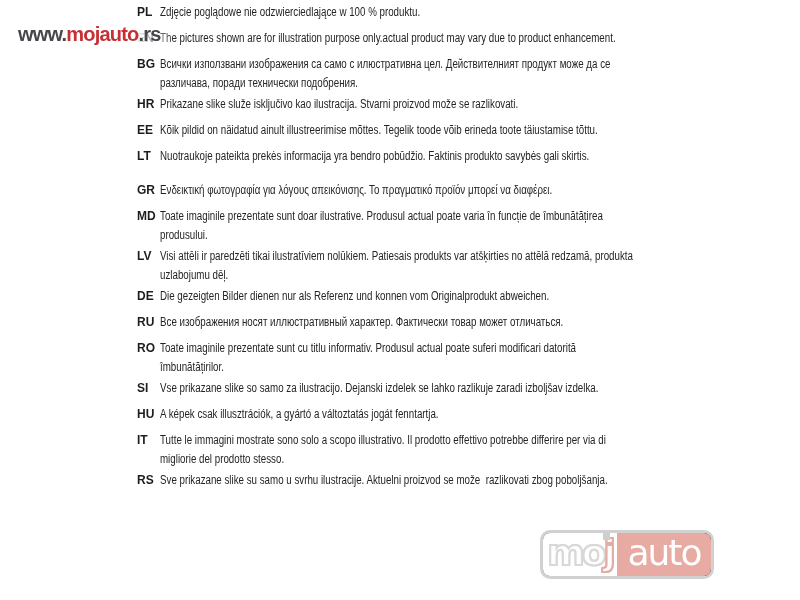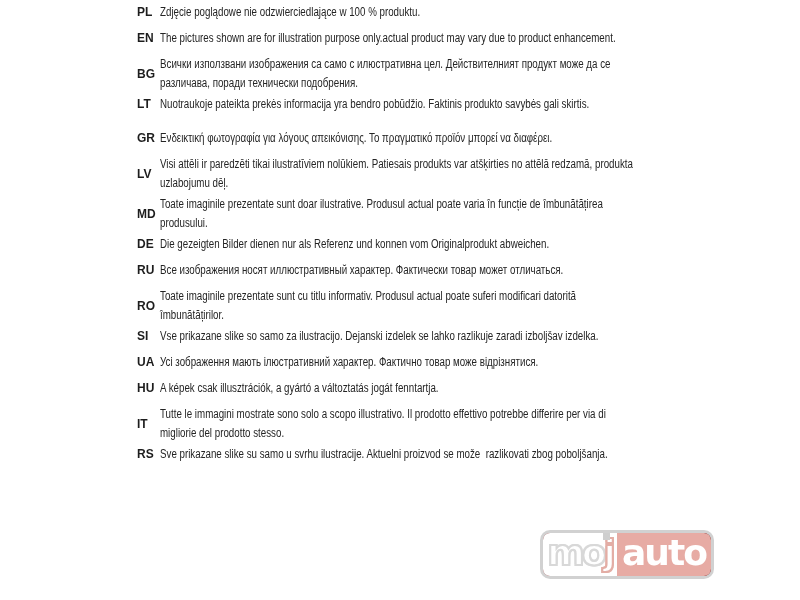--- a/index.html
+++ b/index.html
@@ -4,21 +4,21 @@
 <style>
   * { margin:0; padding:0; box-sizing:border-box; }
   html,body { background:#ffffff; }
   .page {
     position:relative; width:719px; height:600px; background:#fff; overflow:hidden;
     font-family:"Liberation Sans", sans-serif; color:#222;
   }
   
   .rows { position:absolute; left:137px; top:3px; z-index:2; }
   .row { display:flex; align-items:flex-start; margin-bottom:7px; }
-  .row.ml { margin-bottom:2px;align-items:center; }
+  .row.ml { margin-bottom:2px; }
   .row.gap-top { margin-top:15px; }
   .code { flex:0 0 23px; font-weight:700; font-size:12px; line-height:19px; color:#1d1d1d; }
   .text {
     font-size:12.5px; line-height:19px; white-space:pre; color:#242424;
     transform:scaleX(0.78); transform-origin:0 0;
   }
   
   .watermark {
     position:absolute; left:10px; top:20px; z-index:3; white-space:nowrap;
     font-weight:700; font-size:20px; letter-spacing:-0.8px;
@@ -40,21 +40,21 @@
     font-size:36px; font-weight:700; line-height:1; letter-spacing:-3px; color:#fff; margin-top:-3px;
     -webkit-text-stroke:2px #d4d4d4;
     text-shadow:1px 1px 0 #d9d9d9,-1px -1px 0 #d9d9d9,1px -1px 0 #d9d9d9,-1px 1px 0 #d9d9d9;
   }
   .logo-j {
     -webkit-text-stroke:2px #e0a59c;
     text-shadow:1px 1px 0 #e4aca3,-1px -1px 0 #e4aca3,1px -1px 0 #e4aca3,-1px 1px 0 #e4aca3;
   }
   .logo-dot { position:absolute; width:7px; height:7px; background:#c9c9c9; right:7px; top:0; }
   .logo-right { flex:1; background:#e5a39b; border-radius:0 7px 7px 0; display:flex; align-items:center; justify-content:center; }
-  .logo-auto { font-size:36px; font-weight:700; line-height:1; letter-spacing:-2px; color:#ffffff; margin-top:-3px; }
+  .logo-auto { font-size:36px; font-weight:400; line-height:1; letter-spacing:-2px; color:#ffffff; margin-top:-3px; }
 </style>
 </head>
 <body>
 
 <div class="page">
 
   <div class="rows">
     <div class="row">
       <span class="code">PL</span>
       <p class="text">Zdjęcie poglądowe nie odzwierciedlające w 100 % produktu.</p>
@@ -62,73 +62,80 @@
     <div class="row">
       <span class="code">EN</span>
       <p class="text">The pictures shown are for illustration purpose only.actual product may vary due to product enhancement.</p>
     </div>
     <div class="row ml">
       <span class="code">BG</span>
       <p class="text">Всички използвани изображения са само с илюстративна цел. Действителният продукт може да се
 различава, поради технически подобрения.</p>
     </div>
     <div class="row">
+      <span class="code">HR</span>
+      <p class="text">Prikazane slike služe isključivo kao ilustracija. Stvarni proizvod može se razlikovati.</p>
+    </div>
+    <div class="row">
+      <span class="code">EE</span>
+      <p class="text">Kõik pildid on näidatud ainult illustreerimise mõttes. Tegelik toode võib erineda toote täiustamise tõttu.</p>
+    </div>
+    <div class="row">
       <span class="code">LT</span>
       <p class="text">Nuotraukoje pateikta prekės informacija yra bendro pobūdžio. Faktinis produkto savybės gali skirtis.</p>
     </div>
     <div class="row gap-top">
       <span class="code">GR</span>
       <p class="text">Ενδεικτική φωτογραφία για λόγους απεικόνισης. Το πραγματικό προϊόν μπορεί να διαφέρει.</p>
     </div>
     <div class="row ml">
+      <span class="code">MD</span>
+      <p class="text">Toate imaginile prezentate sunt doar ilustrative. Produsul actual poate varia în funcție de îmbunătățirea
+produsului.</p>
+    </div>
+    <div class="row ml">
       <span class="code">LV</span>
       <p class="text">Visi attēli ir paredzēti tikai ilustratīviem nolūkiem. Patiesais produkts var atšķirties no attēlā redzamā, produkta
 uzlabojumu dēļ.</p>
-    </div>
-    <div class="row ml">
-      <span class="code">MD</span>
-      <p class="text">Toate imaginile prezentate sunt doar ilustrative. Produsul actual poate varia în funcție de îmbunătățirea
-produsului.</p>
     </div>
     <div class="row">
       <span class="code">DE</span>
       <p class="text">Die gezeigten Bilder dienen nur als Referenz und konnen vom Originalprodukt abweichen.</p>
     </div>
     <div class="row">
       <span class="code">RU</span>
       <p class="text">Все изображения носят иллюстративный характер. Фактически товар может отличаться.</p>
     </div>
     <div class="row ml">
       <span class="code">RO</span>
       <p class="text">Toate imaginile prezentate sunt cu titlu informativ. Produsul actual poate suferi modificari datorită
 îmbunătățirilor.</p>
     </div>
     <div class="row">
       <span class="code">SI</span>
       <p class="text">Vse prikazane slike so samo za ilustracijo. Dejanski izdelek se lahko razlikuje zaradi izboljšav izdelka.</p>
     </div>
     <div class="row">
-      <span class="code">UA</span>
-      <p class="text">Усі зображення мають ілюстративний характер. Фактично товар може відрізнятися.</p>
-    </div>
-    <div class="row">
       <span class="code">HU</span>
       <p class="text">A képek csak illusztrációk, a gyártó a változtatás jogát fenntartja.</p>
     </div>
     <div class="row ml">
       <span class="code">IT</span>
       <p class="text">Tutte le immagini mostrate sono solo a scopo illustrativo. Il prodotto effettivo potrebbe differire per via di
 migliorie del prodotto stesso.</p>
     </div>
     <div class="row">
       <span class="code">RS</span>
       <p class="text">Sve prikazane slike su samo u svrhu ilustracije. Aktuelni proizvod se može  razlikovati zbog poboljšanja.</p>
     </div>
   </div>
 
+  <div class="watermark">
+    <span class="wm-gray">www.</span><span class="wm-red">mojauto</span><span class="wm-gray">.rs</span>
+  </div>
 
   <div class="logo">
     <div class="logo-left">
       <span class="logo-moj"><span>mo</span><span class="logo-j">j</span></span>
       <span class="logo-dot"></span>
     </div>
     <div class="logo-right">
       <span class="logo-auto">auto</span>
     </div>
   </div>

